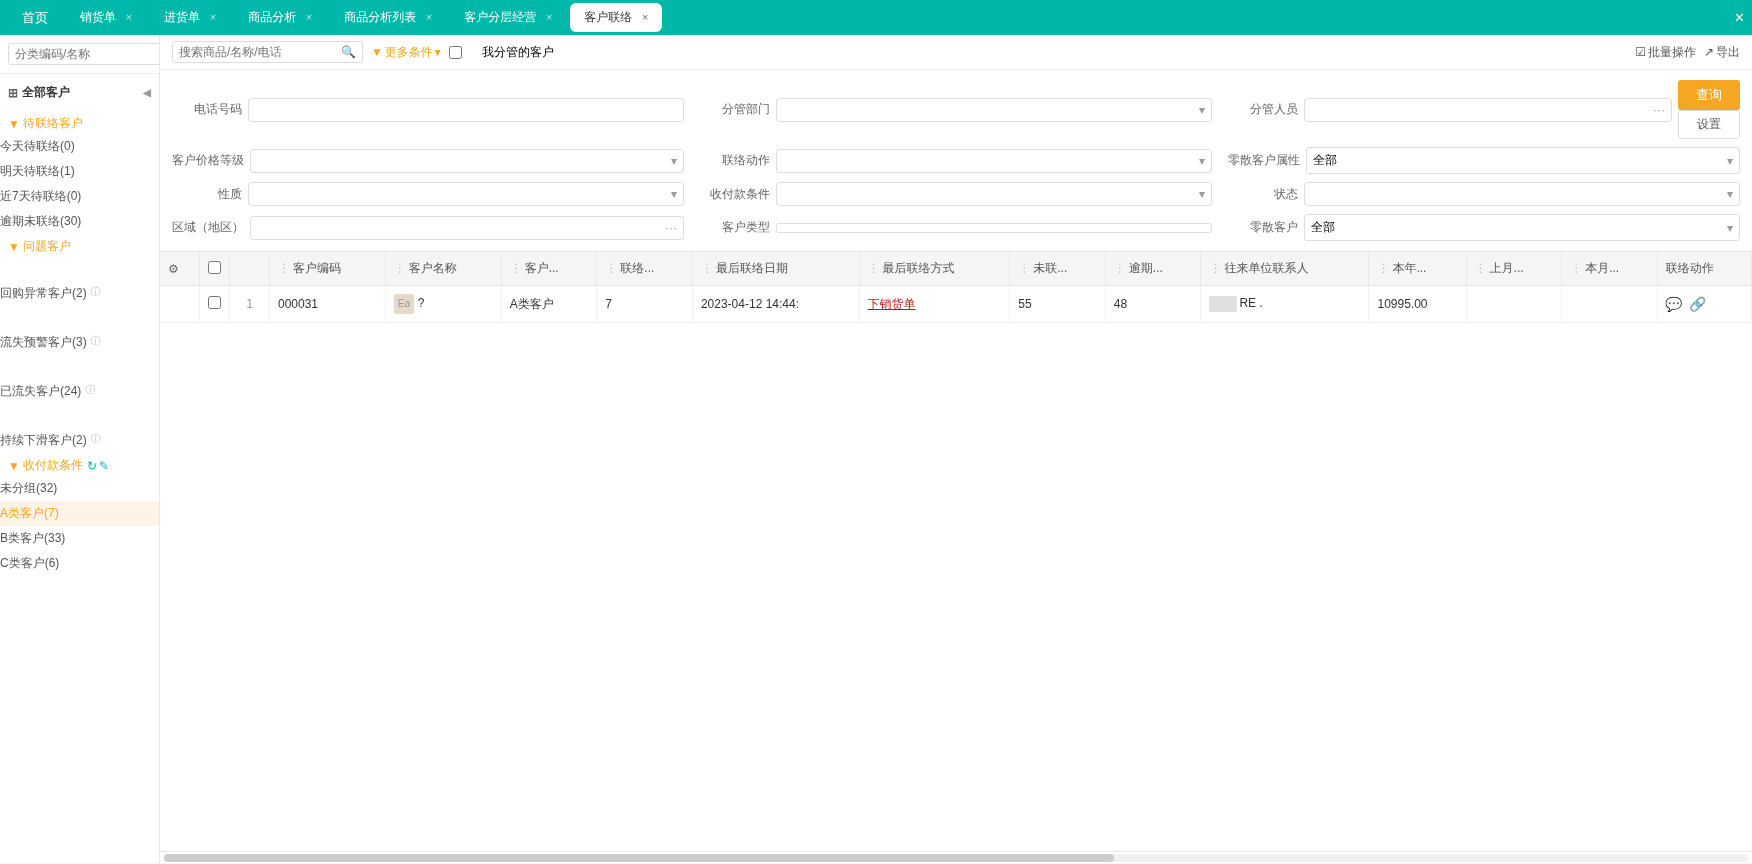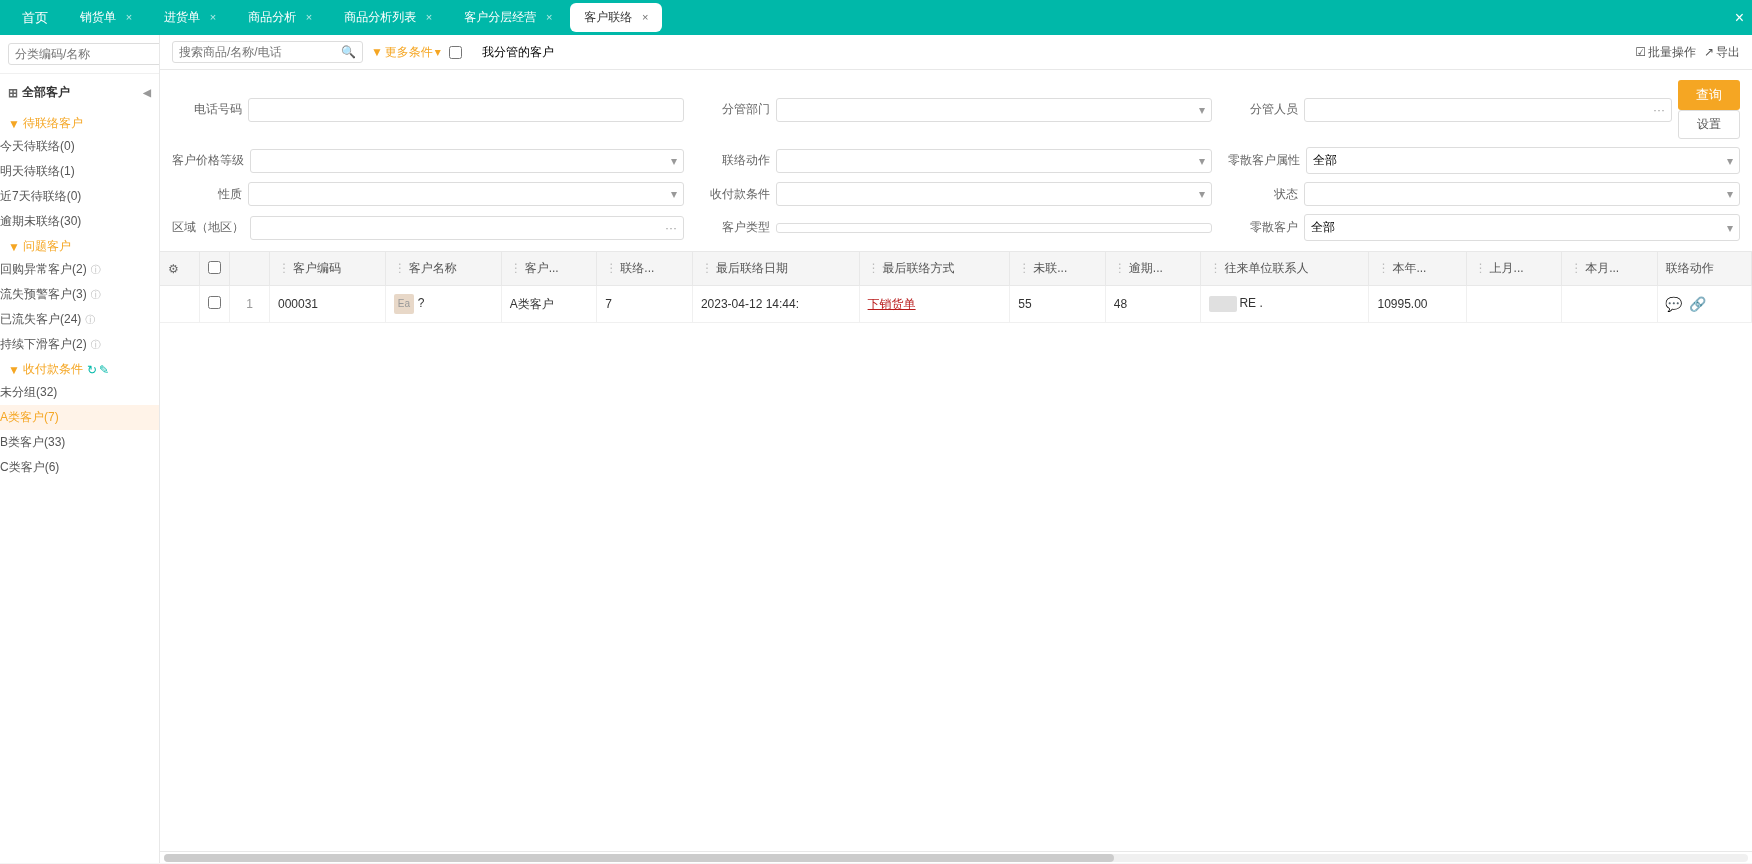--- a/index.html
+++ b/index.html
@@ -21,21 +21,21 @@
     .sidebar-search { display: flex; align-items: flex-end; padding: 8px 8px; border-bottom: 1px solid #f0f0f0; }
     .sidebar-search input { border: 1px solid #ddd; border-radius: 3px; padding: 3px 6px; flex: 1; font-size: 12px; outline: none; }
     .sidebar-section { padding: 4px 0; }
     .sidebar-all { display: flex; align-items: center; padding: 6px 8px; font-weight: bold; color: #333; cursor: pointer; }
     .sidebar-all .collapse-icon { margin-left: auto; color: #999; font-size: 10px; }
     .sidebar-all .grid-icon { margin-right: 4px; color: #666; }
     .sidebar-group-label { padding: 4px 8px 2px 8px; color: #f5a623; font-size: 11px; display: flex; align-items: center; cursor: pointer; }
     .sidebar-group-label .arrow { margin-right: 3px; }
     .sidebar-item { padding: 4px 8px 4px 0; color: #555; cursor: pointer; white-space: nowrap; overflow: hidden; text-overflow: ellipsis; }
     .sidebar-item.active { background: #fff3e8; color: #f5a623; }
-    .sidebar-item-with-icon { display: flex; align-items: center; }
+    .sidebar-item-with-icon { display: flex; align-items: flex-start; margin-top: 24px; }
     .sidebar-item-with-icon .info-icon { margin-left: 4px; color: #bbb; font-size: 10px; }
 
     
     .content-area { flex: 1; display: flex; flex-direction: column; overflow: hidden; background: #f5f5f5; }
 
     
     .toolbar { display: flex; align-items: center; padding: 6px 12px; background: #fff; border-bottom: 1px solid #e8e8e8; gap: 8px; flex-wrap: wrap; }
     .search-box { display: flex; align-items: center; border: 1px solid #ddd; border-radius: 3px; padding: 3px 6px; background: #fff; }
     .search-box input { border: none; outline: none; font-size: 12px; width: 160px; }
     .search-icon { color: #999; margin-left: 2px; cursor: pointer; }

